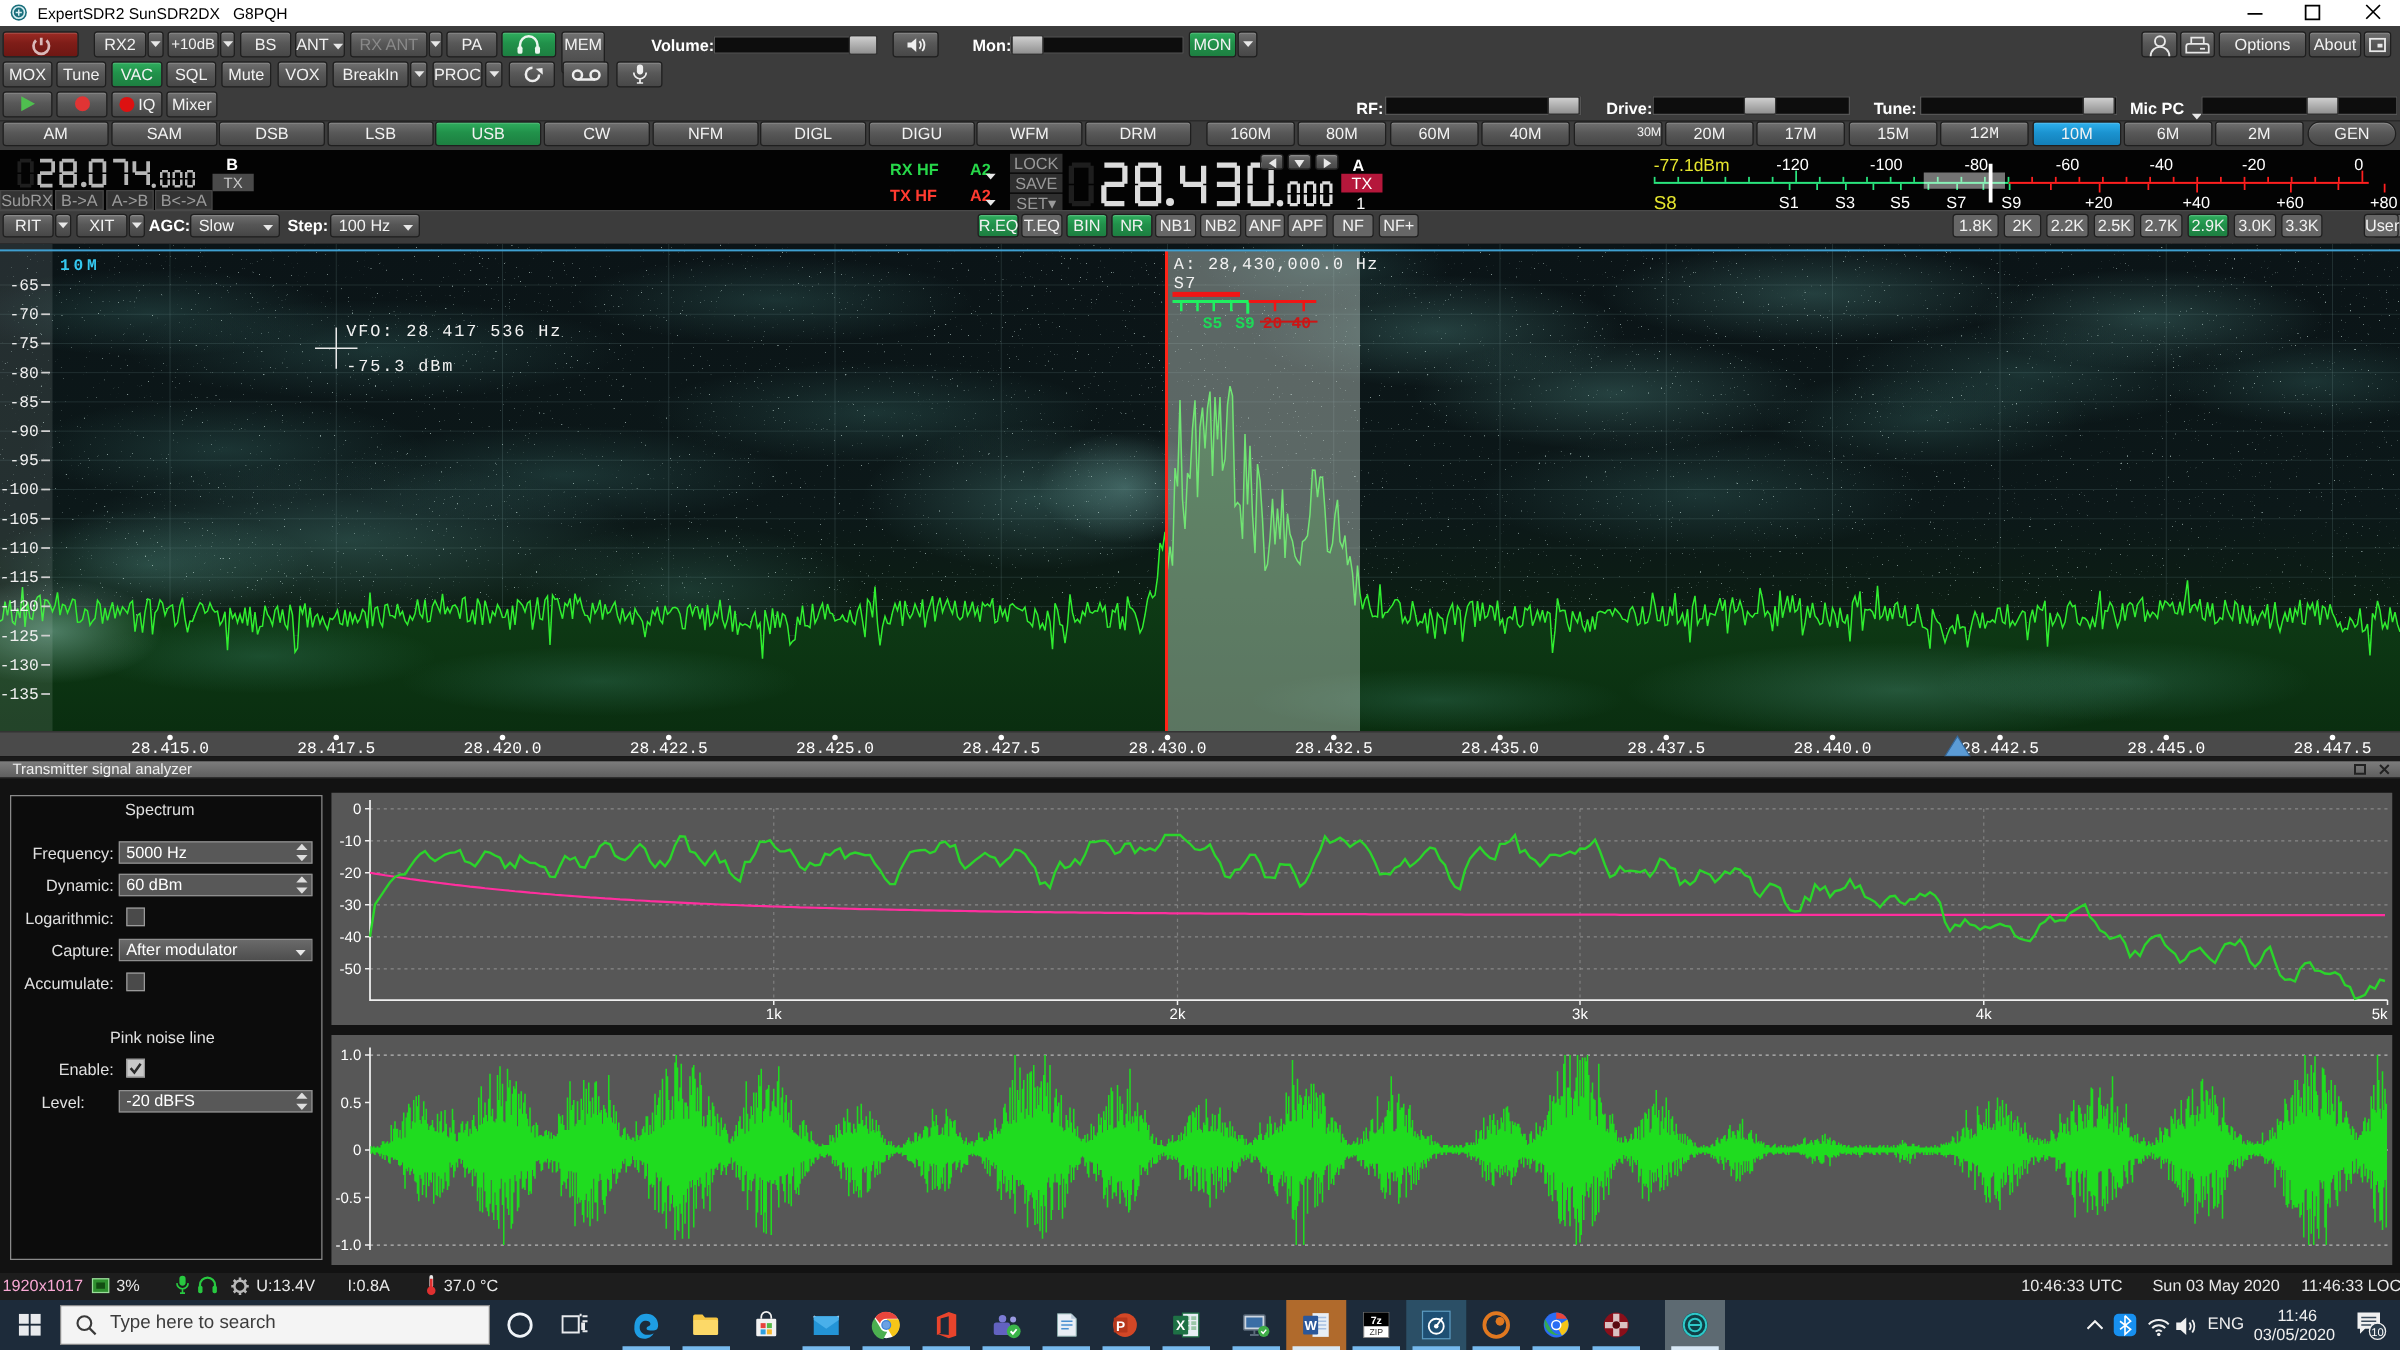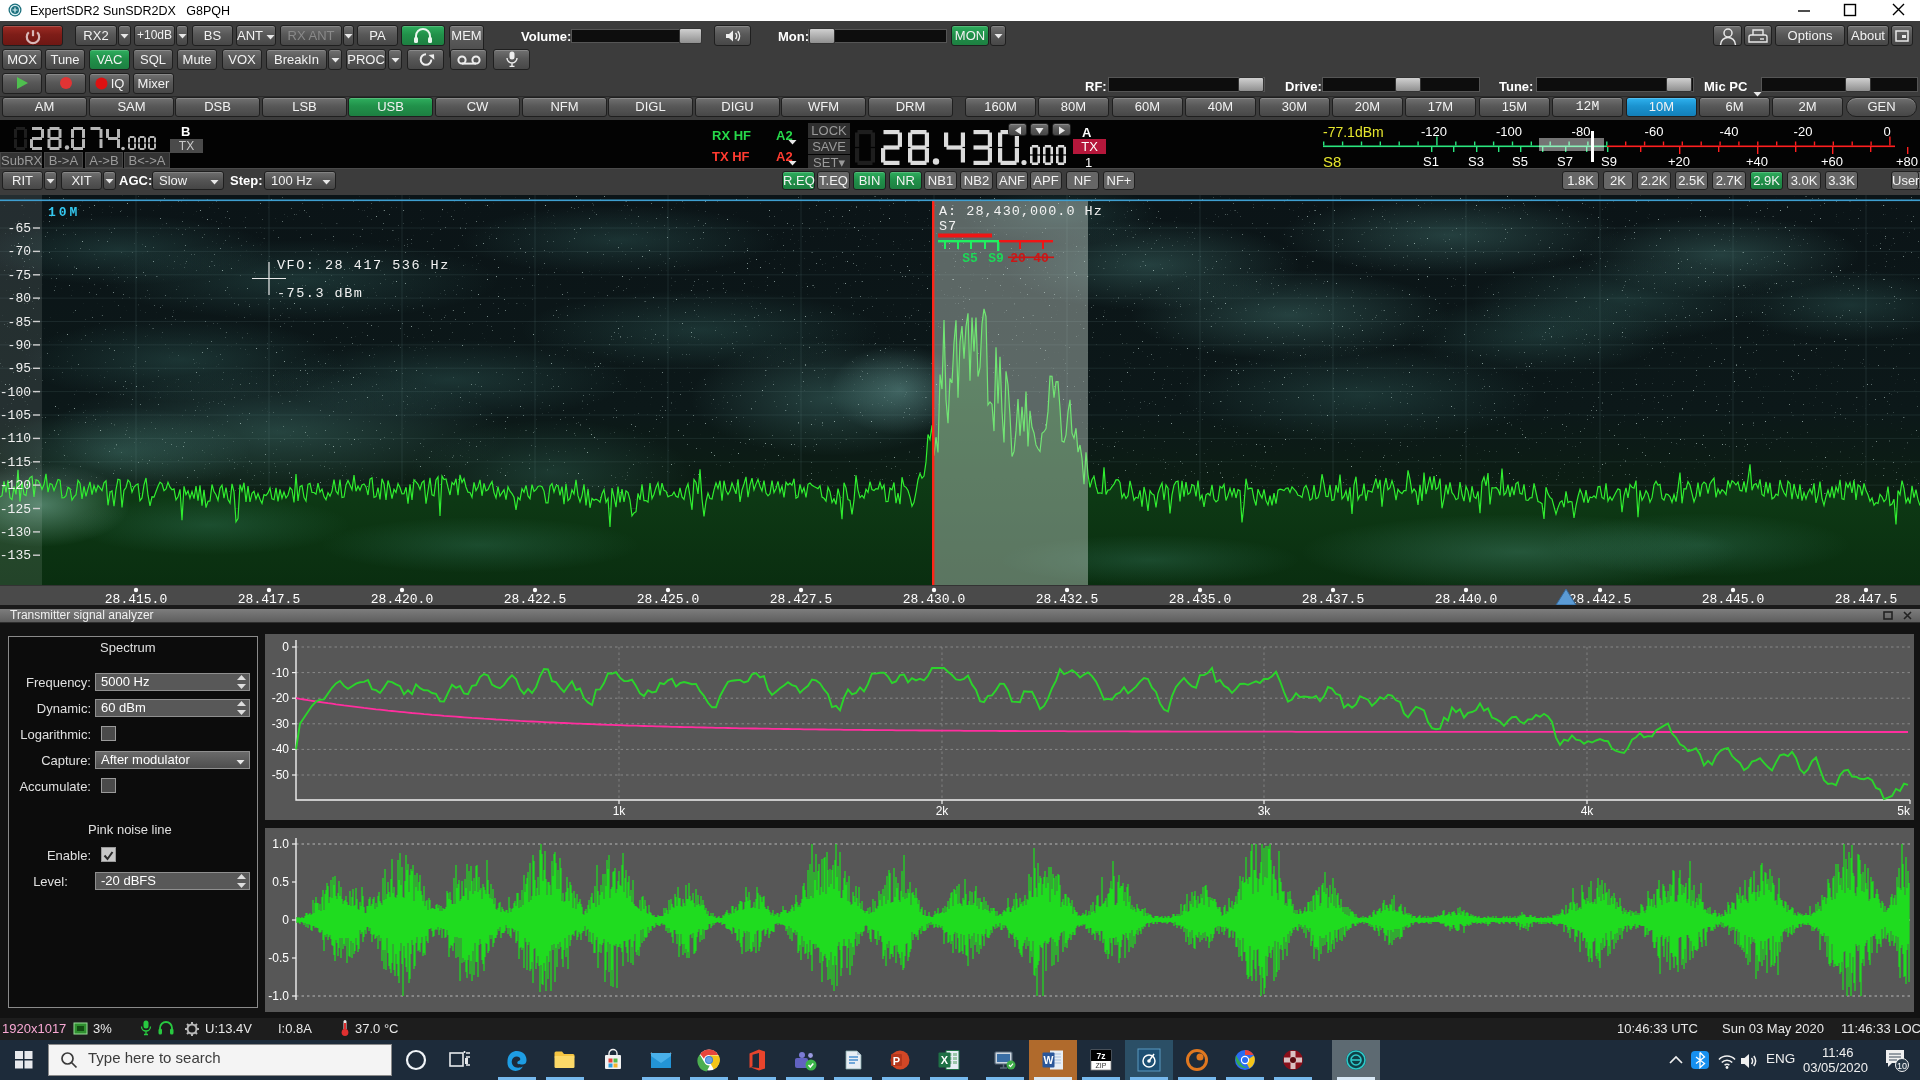--- a/index.html
+++ b/index.html
@@ -146,21 +146,21 @@
     <div class="btn" style="left:435px;top:0px;width:85px;height:20px;font-size:13px;line-height:18px;">CW</div>
     <div class="btn" style="left:522px;top:0px;width:85px;height:20px;font-size:13px;line-height:18px;">NFM</div>
     <div class="btn" style="left:608px;top:0px;width:85px;height:20px;font-size:13px;line-height:18px;">DIGL</div>
     <div class="btn" style="left:695px;top:0px;width:85px;height:20px;font-size:13px;line-height:18px;">DIGU</div>
     <div class="btn" style="left:781px;top:0px;width:85px;height:20px;font-size:13px;line-height:18px;">WFM</div>
     <div class="btn" style="left:868px;top:0px;width:85px;height:20px;font-size:13px;line-height:18px;">DRM</div>
     <div class="btn" style="left:965px;top:0px;width:71px;height:20px;font-size:13px;line-height:18px;">160M</div>
     <div class="btn" style="left:1038px;top:0px;width:71px;height:20px;font-size:13px;line-height:18px;">80M</div>
     <div class="btn" style="left:1112px;top:0px;width:71px;height:20px;font-size:13px;line-height:18px;">60M</div>
     <div class="btn" style="left:1185px;top:0px;width:71px;height:20px;font-size:13px;line-height:18px;">40M</div>
-    <div class="btn" style="left:1259px;top:0px;width:71px;height:20px;font-size:13px;line-height:18px;">30M</div>
+    <div class="btn" style="left:1259px;top:0px;width:71px;height:20px;font-size:10px;line-height:18px;text-align:right;">30M</div>
     <div class="btn" style="left:1332px;top:0px;width:71px;height:20px;font-size:13px;line-height:18px;">20M</div>
     <div class="btn" style="left:1405px;top:0px;width:71px;height:20px;font-size:13px;line-height:18px;">17M</div>
     <div class="btn" style="left:1479px;top:0px;width:71px;height:20px;font-size:13px;line-height:18px;">15M</div>
     <div class="btn" style="left:1552px;top:0px;width:71px;height:20px;font-size:13px;line-height:18px;font-family:Liberation Mono, monospace;">12M</div>
     <div class="btn blue" style="left:1626px;top:0px;width:71px;height:20px;font-size:13px;line-height:18px;">10M</div>
     <div class="btn" style="left:1699px;top:0px;width:71px;height:20px;font-size:13px;line-height:18px;">6M</div>
     <div class="btn" style="left:1772px;top:0px;width:71px;height:20px;font-size:13px;line-height:18px;">2M</div>
     <div class="btn" style="left:1846px;top:0px;width:71px;height:20px;font-size:13px;line-height:18px;border-radius:10px;">GEN</div>
   </div>
 <div style="position:absolute;left:0;top:120px;width:1920px;height:48px;background:#030303">

